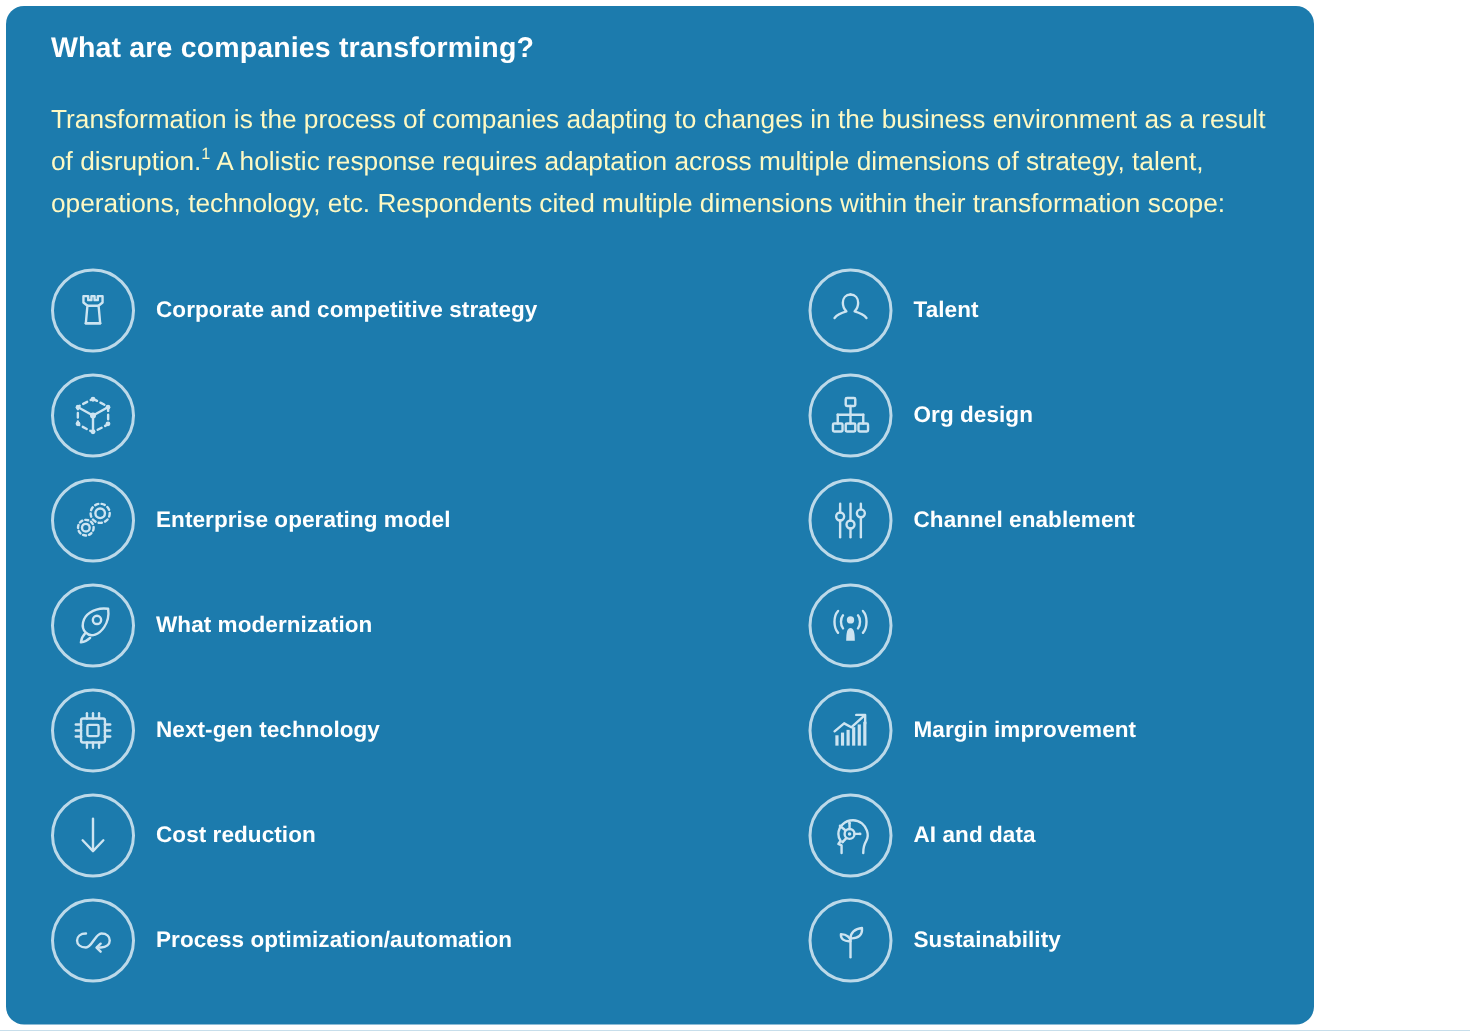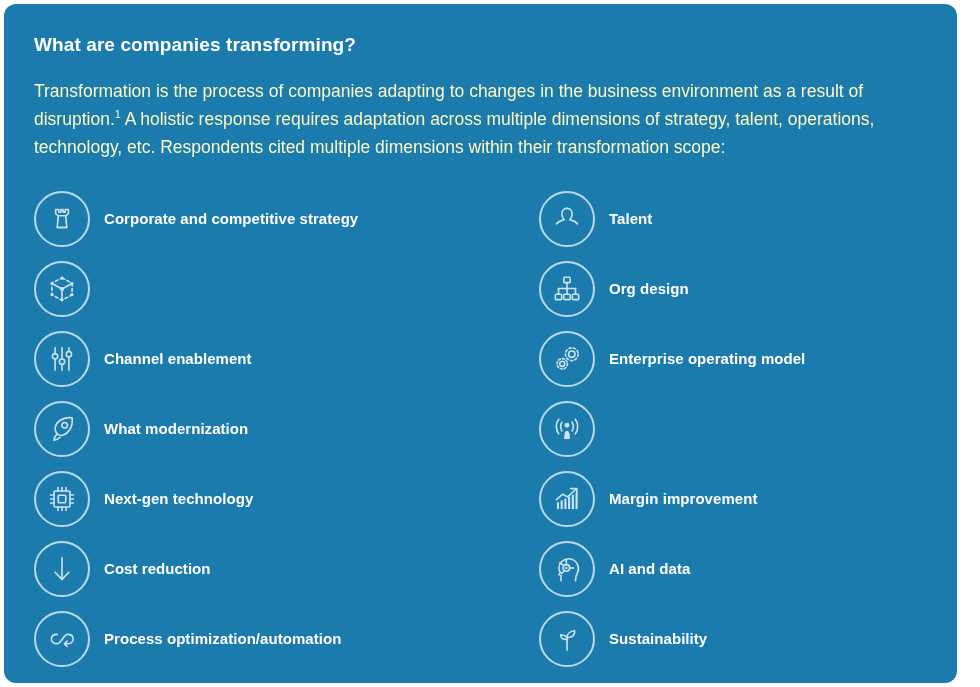--- a/index.html
+++ b/index.html
@@ -10,26 +10,26 @@
   body {
     width: 980px;
     height: 687px;
     overflow: hidden;
     font-family: "Liberation Sans", sans-serif;
   }
   .panel {
     position: absolute;
     left: 4px;
     top: 4px;
-    width: 953px;
+    width: 872px;
     height: 679px;
     background: #1c7bad;
     border-radius: 12px;
     box-sizing: border-box;
-    padding: 30px 30px 0 30px;
+    padding: 18px 30px 0 30px;
   }
   .panel-title {
     color: #ffffff;
     font-size: 19px;
     font-weight: bold;
     letter-spacing: 0.1px;
     margin: 0 0 20px 0;
     line-height: 1.2;
   }
   .panel-intro {
@@ -155,48 +155,48 @@
             <path d="M16 15.5 L16 21"></path>
             <path d="M24 15.5 L24 21"></path>
         </svg>
       </span>
       <span class="item-label">Org design</span>
     </div>
 
     <div class="item">
       <span class="icon-badge">
         <svg viewBox="0 0 32 32">
+          <g>
+            <circle cx="20.5" cy="11.5" r="3"></circle>
+            <circle cx="20.5" cy="11.5" r="6" style="stroke-dasharray:2.2 2.2"></circle>
+          </g>
+          <g>
+            <circle cx="11.5" cy="20.5" r="2.4"></circle>
+            <circle cx="11.5" cy="20.5" r="4.9" style="stroke-dasharray:2 2"></circle>
+          </g>
+        </svg>
+      </span>
+      <span class="item-label">Enterprise operating model</span>
+    </div>
+
+    <div class="item">
+      <span class="icon-badge">
+        <svg viewBox="0 0 32 32">
           <path d="M9.5 5.5 L9.5 11"></path>
             <path d="M9.5 16 L9.5 26.5"></path>
             <circle cx="9.5" cy="13.5" r="2.5"></circle>
           <path d="M16 5.5 L16 16"></path>
             <path d="M16 21 L16 26.5"></path>
             <circle cx="16" cy="18.5" r="2.5"></circle>
           <path d="M22.5 5.5 L22.5 9"></path>
             <path d="M22.5 14 L22.5 26.5"></path>
             <circle cx="22.5" cy="11.5" r="2.5"></circle>
         </svg>
       </span>
       <span class="item-label">Channel enablement</span>
-    </div>
-
-    <div class="item">
-      <span class="icon-badge">
-        <svg viewBox="0 0 32 32">
-          <g>
-            <circle cx="20.5" cy="11.5" r="3"></circle>
-            <circle cx="20.5" cy="11.5" r="6" style="stroke-dasharray:2.2 2.2"></circle>
-          </g>
-          <g>
-            <circle cx="11.5" cy="20.5" r="2.4"></circle>
-            <circle cx="11.5" cy="20.5" r="4.9" style="stroke-dasharray:2 2"></circle>
-          </g>
-        </svg>
-      </span>
-      <span class="item-label">Enterprise operating model</span>
     </div>
 
     <div class="item">
       <span class="icon-badge">
         <svg viewBox="0 0 32 32">
           <path d="M11.5 20.5 C8 17 9.5 11 14 8 C17.5 5.6 22 5 25.5 5.5 C26 9 25.4 13.5 23 17 C20 21.5 14.8 23.8 11.5 20.5 Z"></path>
           <circle cx="18.5" cy="12.5" r="2.6"></circle>
           <path d="M11.2 20.8 C9.4 22.6 8.6 25 8.4 26.6 C10 26.4 12.4 25.6 14.2 23.8"></path>
         </svg>
       </span>

